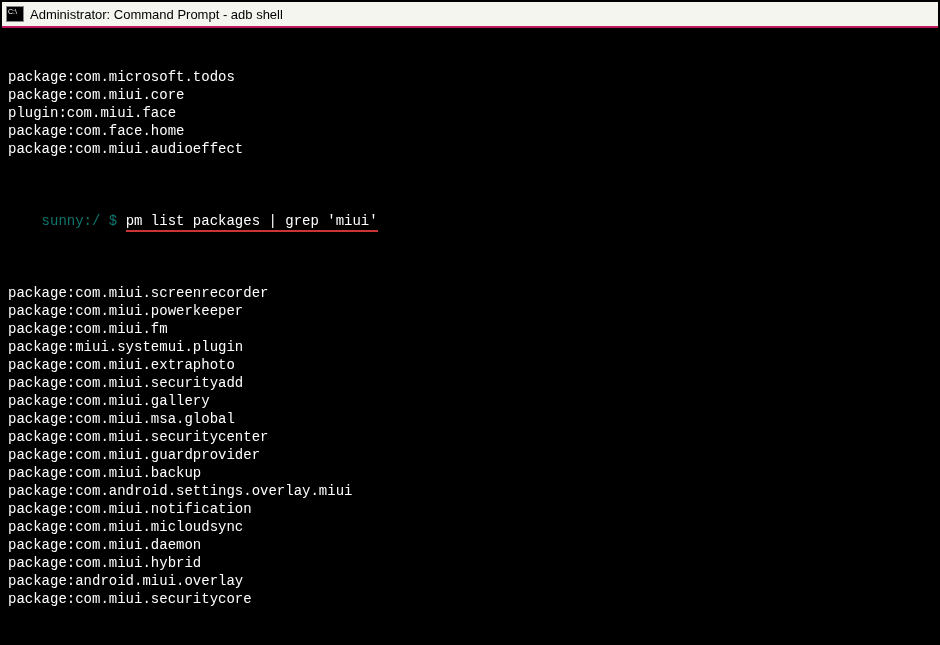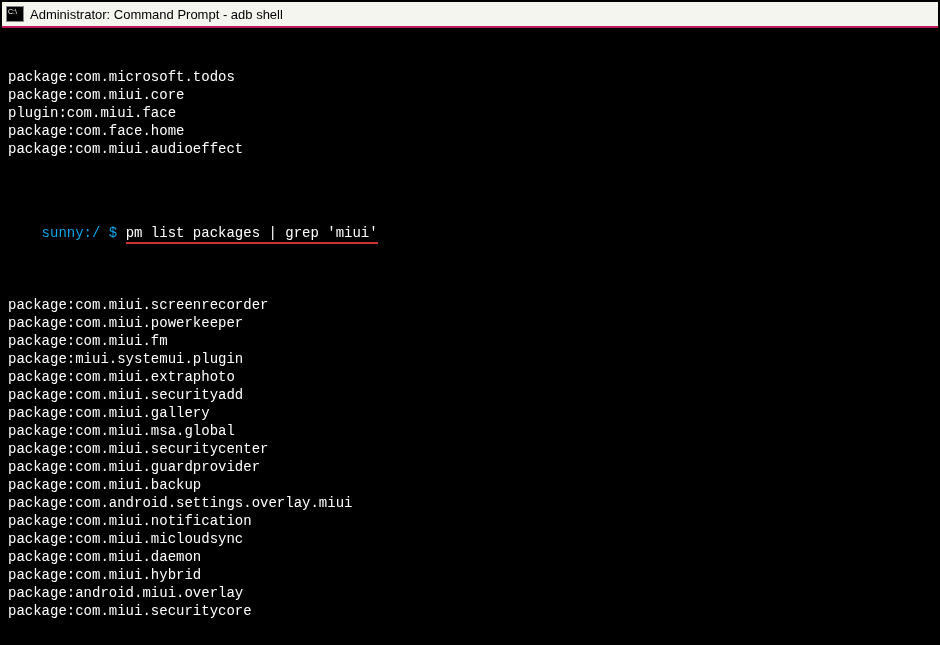--- a/index.html
+++ b/index.html
@@ -60,31 +60,30 @@
       overflow: hidden;
       white-space: pre;
       font-family: 'Consolas', 'Courier New', monospace;
     }
     .line {
       display: block;
     }
     .prompt-line {
       position: relative;
       display: inline-block;
-      margin-top: 12px;
     }
     .underline {
       position: absolute;
       bottom: -2px;
       left: 0;
       height: 2px;
       background: #cc3333;
     }
     .prompt-prefix {
-      color: #0ea5e9;
+      color: #0f766e;
     }
     .command {
       color: #fff;
     }
   </style>
 </head>
 <body>
 
 <div class="title-bar">
   <span class="title-icon"></span>

